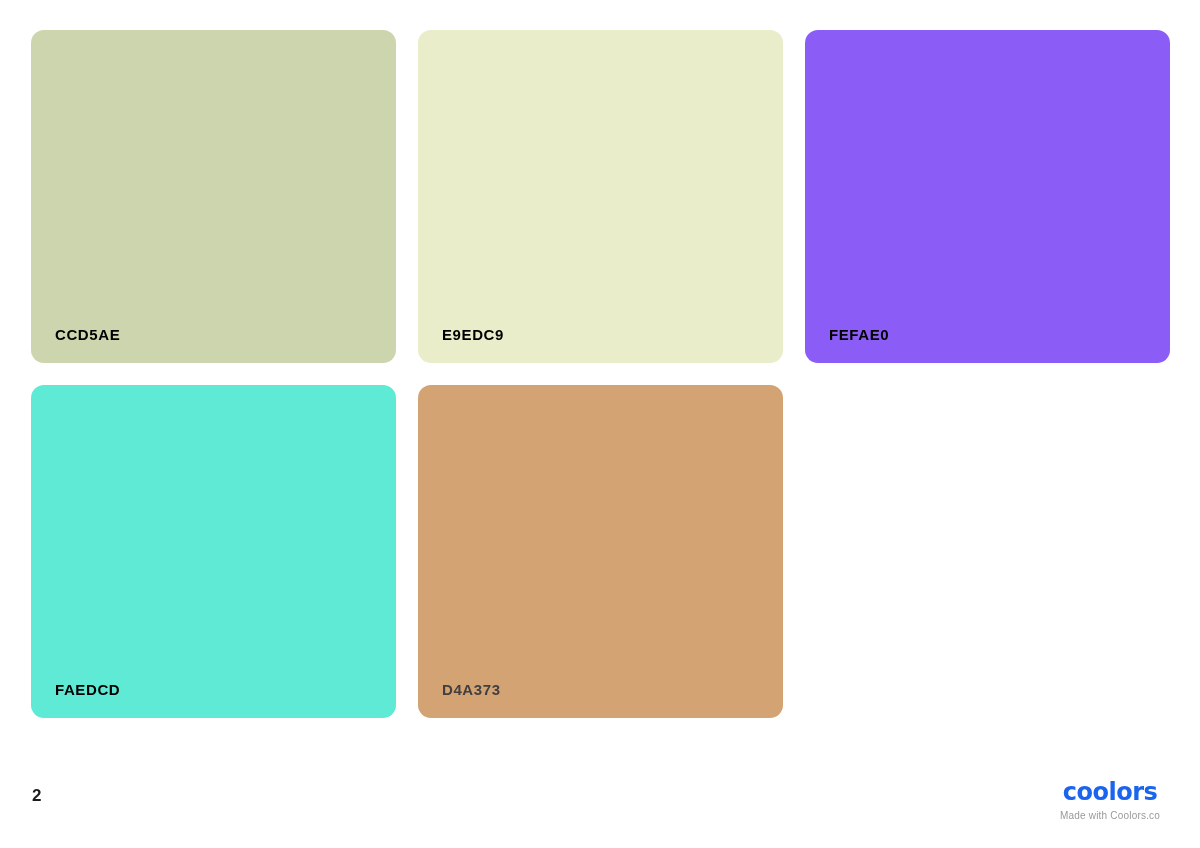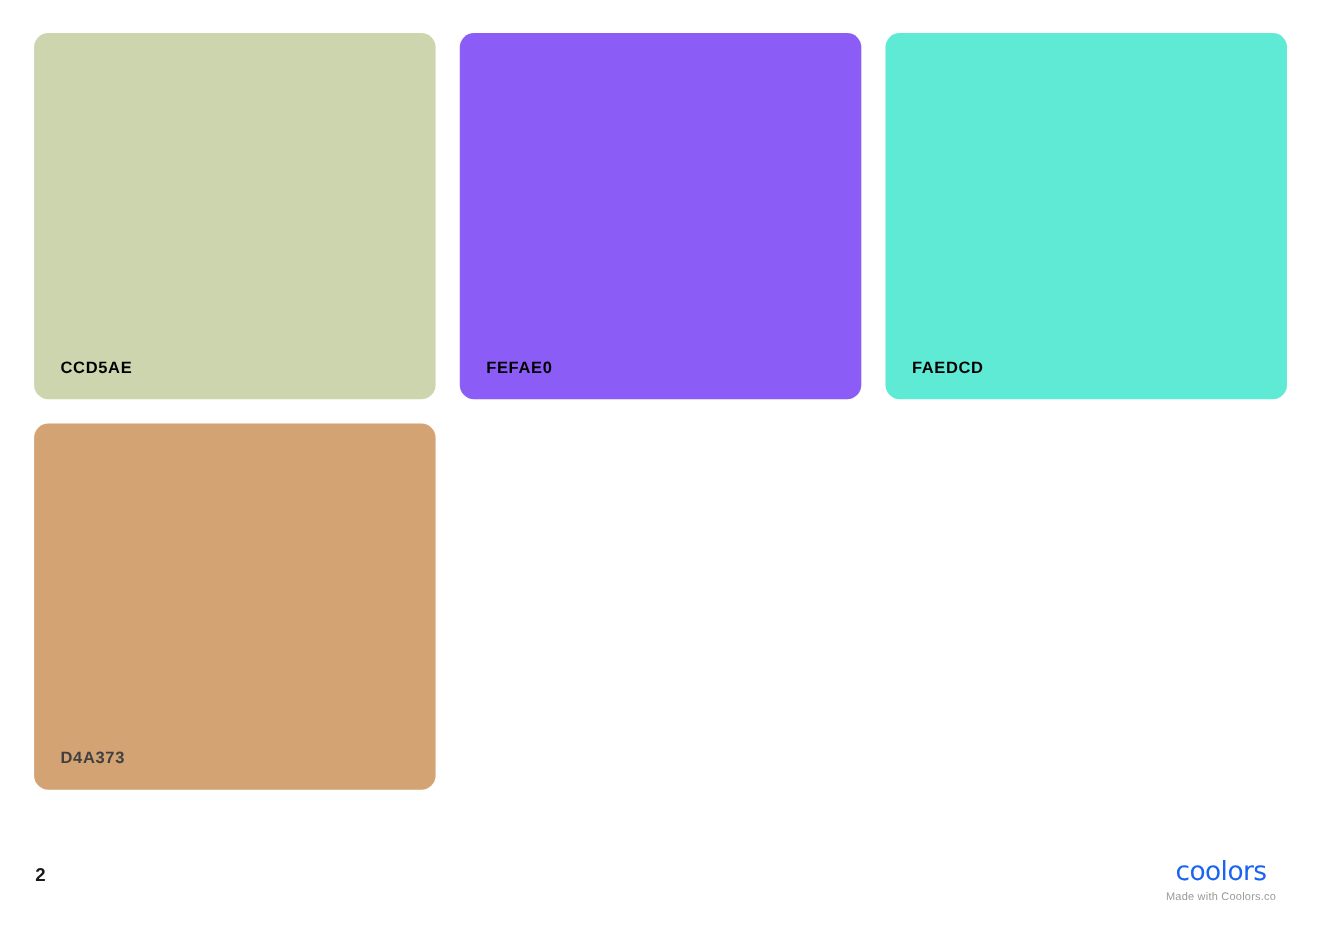--- a/index.html
+++ b/index.html
@@ -66,21 +66,21 @@
     position: absolute;
     right: 30px;
     top: 780px;
     width: 120px;
     text-align: center;
   }
 
   #brand-logo {
     font-family: "DejaVu Sans", sans-serif;
     font-size: 24px;
-    font-weight: normal;
+    font-weight: bold;
     letter-spacing: -0.5px;
     line-height: 1;
     color: #1A64F0;
     text-transform: lowercase;
   }
 
   #brand-tagline {
     margin-top: 7px;
     font-family: "Liberation Sans", sans-serif;
     font-size: 10px;
@@ -91,20 +91,23 @@
 </style>
 </head>
 <body>
 
 <div id="page" style="background: rgb(255, 255, 255);">
 
   <div id="palette-grid">
       <div class="swatch" style="background: rgb(204, 213, 174);">
         <span class="swatch-label" style="color: rgb(0, 0, 0);">CCD5AE</span>
       </div>
+      <div class="swatch" style="background: rgb(233, 237, 201);">
+        <span class="swatch-label" style="color: rgb(0, 0, 0);">E9EDC9</span>
+      </div>
       <div class="swatch" style="background: #8b5cf6;">
         <span class="swatch-label" style="color: rgb(0, 0, 0);">FEFAE0</span>
       </div>
       <div class="swatch" style="background: #5eead4;">
         <span class="swatch-label" style="color: rgb(0, 0, 0);">FAEDCD</span>
       </div>
       <div class="swatch" style="background: rgb(212, 163, 115);">
         <span class="swatch-label" style="color: #404040;">D4A373</span>
       </div>
     </div>

